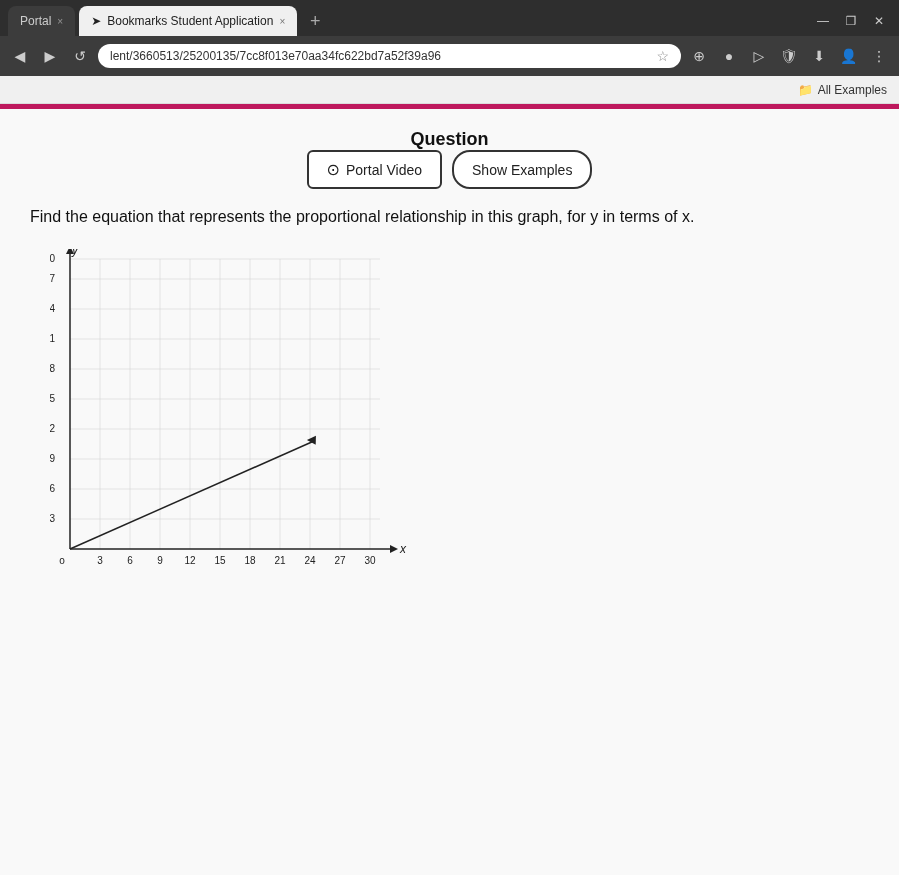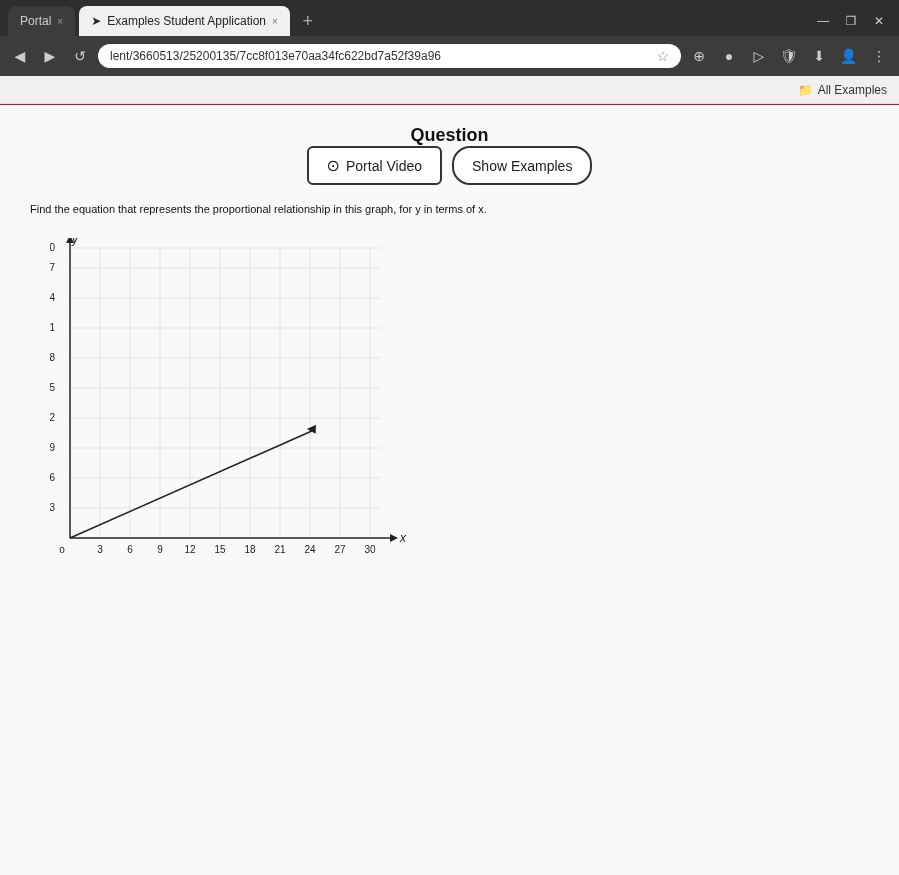--- a/index.html
+++ b/index.html
@@ -7,21 +7,21 @@
       width: 899px;
       height: 875px;
       background: #2a2a2a;
       font-family: Arial, sans-serif;
       overflow: hidden;
     }
 
     
     .browser-chrome {
       background: #3c3c3c;
-      border-bottom: 1px solid #be185d;
+      border-bottom: 5px solid #be185d;
     }
 
     .tab-bar {
       display: flex;
       align-items: center;
       padding: 6px 8px 0;
       background: #2e2e2e;
       height: 36px;
       gap: 4px;
     }
@@ -167,21 +167,21 @@
       border: 2px solid #333;
       border-radius: 18px;
       background: white;
       font-size: 14px;
       cursor: pointer;
       color: #222;
       font-weight: 500;
     }
 
     .question-text {
-      font-size: 11px;
+      font-size: 16px;
       color: #111;
       margin-bottom: 20px;
       line-height: 1.5;
     }
 
     .graph-container {
       display: flex;
       justify-content: flex-start;
       padding-left: 20px;
     }
@@ -220,21 +220,21 @@
 <body>
 
 <div class="browser-chrome">
   <div class="tab-bar">
     <div class="tab">
       <span>Portal</span>
       <span class="tab-close">×</span>
     </div>
     <div class="tab active">
       <span style="font-size:12px;">➤</span>
-      <span>Examples Student Application</span>
+      <span>Bookmarks Student Application</span>
       <span class="tab-close">×</span>
     </div>
     <div class="tab-new">
       <span>+</span>
     </div>
     <div class="win-controls" style="margin-left:auto; display:flex; gap:4px;">
       <div class="win-btn">
         <span>—</span>
       </div>
       <div class="win-btn">

